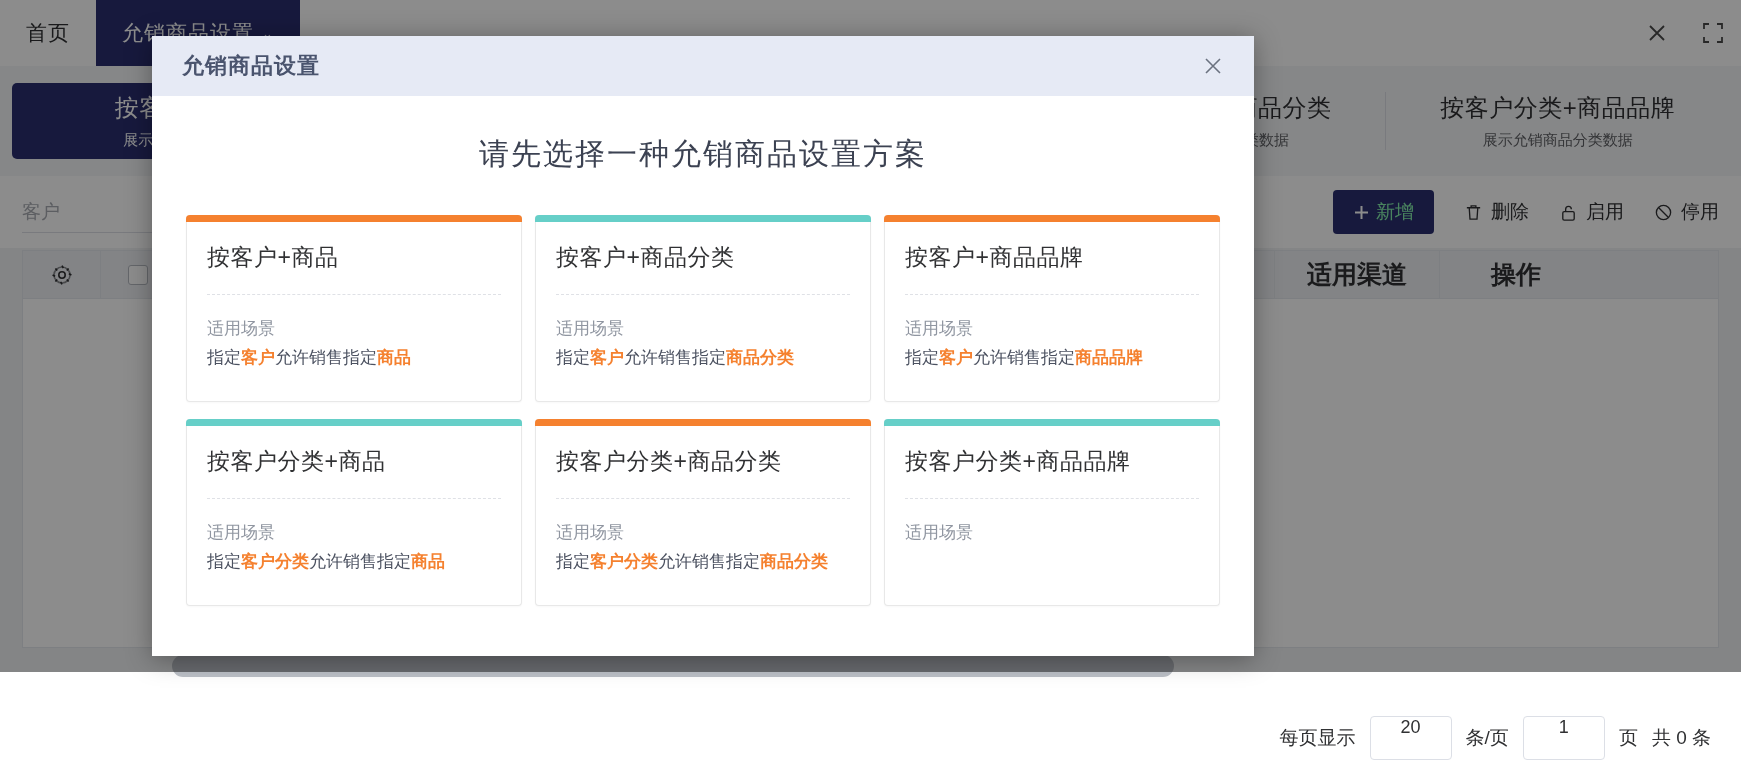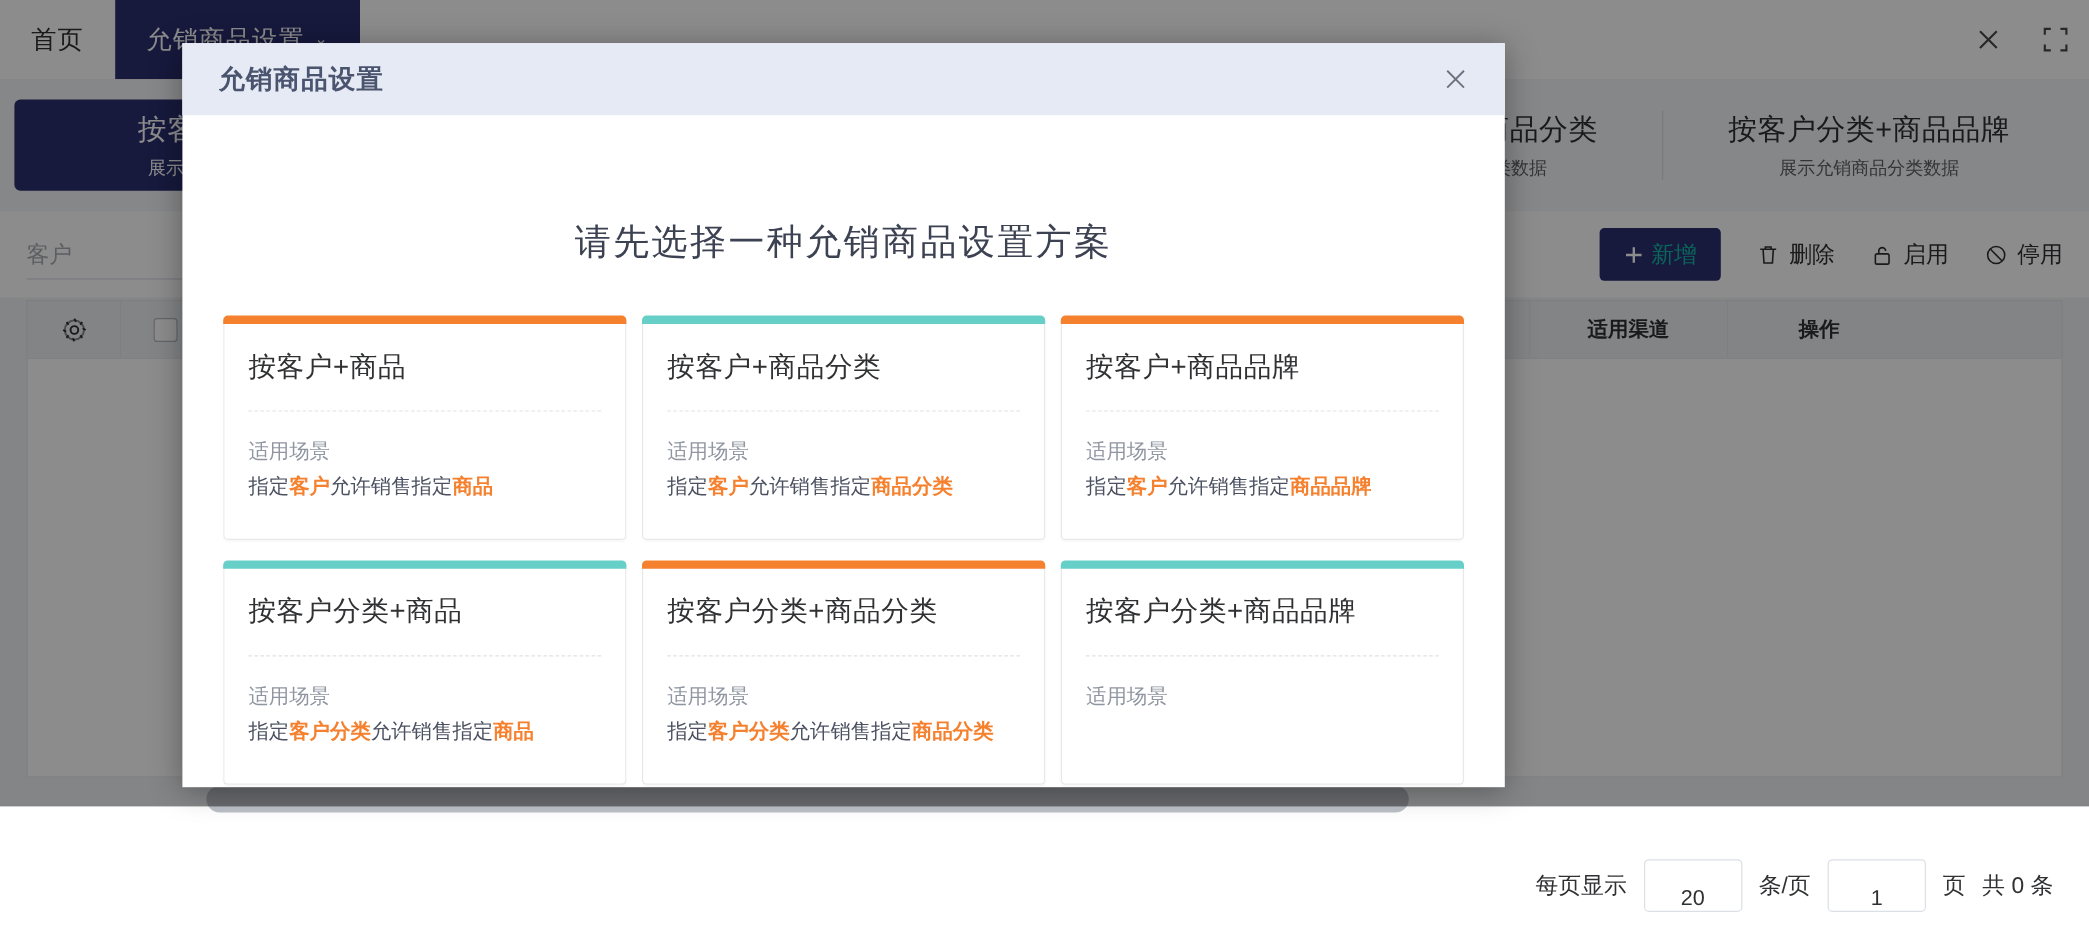--- a/index.html
+++ b/index.html
@@ -61,38 +61,38 @@
   .filter-row {
     position: absolute; left: 0; top: 176px; width: 1741px; height: 72px;
     background: #ffffff; display: flex; align-items: center; padding: 0 22px;
   }
   .filter-field {
     width: 260px; border-bottom: 1px solid #dcdfe6; height: 42px;
     display: flex; align-items: center; font-size: 19px; color: #a8abb2;
   }
   .filter-spacer { flex: 1; }
   .tb-primary {
-    background: #2a2f70; color: #14b8a6; font-size: 19px;
+    background: #2a2f70; color: #86efac; font-size: 19px;
     padding: 9px 20px; border-radius: 4px; display: flex; align-items: center; gap: 6px;
   }
   .tb-btn {
     display: flex; align-items: center; gap: 8px; font-size: 19px;
     color: #303133; margin-left: 30px;
   }
   .tb-btn svg { display: block; }
 
   
   .tbl-head {
     position: absolute; left: 22px; top: 250px; width: 1697px; height: 48px;
     background: #eef0f4; display: flex; align-items: center;
     border: 1px solid #e4e7ed; border-bottom: none;
   }
   .th {
     height: 48px; display: flex; align-items: center; justify-content: center;
-    font-size: 17px; color: #303133; font-weight: bold;
+    font-size: 25px; color: #303133; font-weight: bold;
     border-right: 1px solid #e4e7ed;
   }
   .tbl-body {
     position: absolute; left: 22px; top: 298px; width: 1697px; height: 350px;
     background: #ffffff; border: 1px solid #e4e7ed;
   }
   .hscroll-track {
     position: absolute; left: 22px; top: 652px; width: 1697px; height: 14px;
   }
   .hscroll-thumb {
@@ -102,21 +102,21 @@
 
   
   .pager {
     position: absolute; left: 0; top: 700px; width: 1741px; height: 76px;
     background: #ffffff; display: flex; align-items: center;
     justify-content: flex-end; padding-right: 30px; gap: 14px;
     font-size: 19px; color: #303133;
   }
   .pg-box {
     width: 82px; height: 44px; border: 1px solid #dcdfe6; border-radius: 4px;
-    display: flex; align-items: flex-end; justify-content: center; font-size: 18px;
+    display: flex; align-items: flex-start; justify-content: center; font-size: 18px;
   }
 
   
   .dimmer {
     position: absolute; inset: 0; background: rgba(0,0,0,0.45);
   }
 
   
   .modal {
     position: absolute; left: 152px; top: 36px; width: 1102px; height: 620px;
@@ -128,21 +128,21 @@
     padding: 0 30px; position: relative; flex: none;
   }
   .modal-title {
     font-size: 22px; font-weight: bold; color: #4a546e; letter-spacing: 1px;
   }
   .modal-close {
     position: absolute; right: 26px; top: 50%; transform: translateY(-50%);
     width: 30px; height: 30px; display: flex; align-items: center;
     justify-content: center; color: #6b7280; cursor: pointer;
   }
-  .modal-body { flex: 1; padding: 38px 34px 30px 34px; overflow: hidden; margin-top: 48px; }
+  .modal-body { flex: 1; padding: 38px 34px 30px 34px; overflow: hidden; }
   .modal-heading {
     text-align: center; font-size: 30px; color: #3c4252;
     letter-spacing: 2px; margin-bottom: 40px;
   }
   .card-grid {
     display: grid; grid-template-columns: repeat(3, 1fr);
     column-gap: 13px; row-gap: 17px;
   }
   .pcard {
     background: #ffffff; border: 1px solid #e8e8e8; border-radius: 4px;

